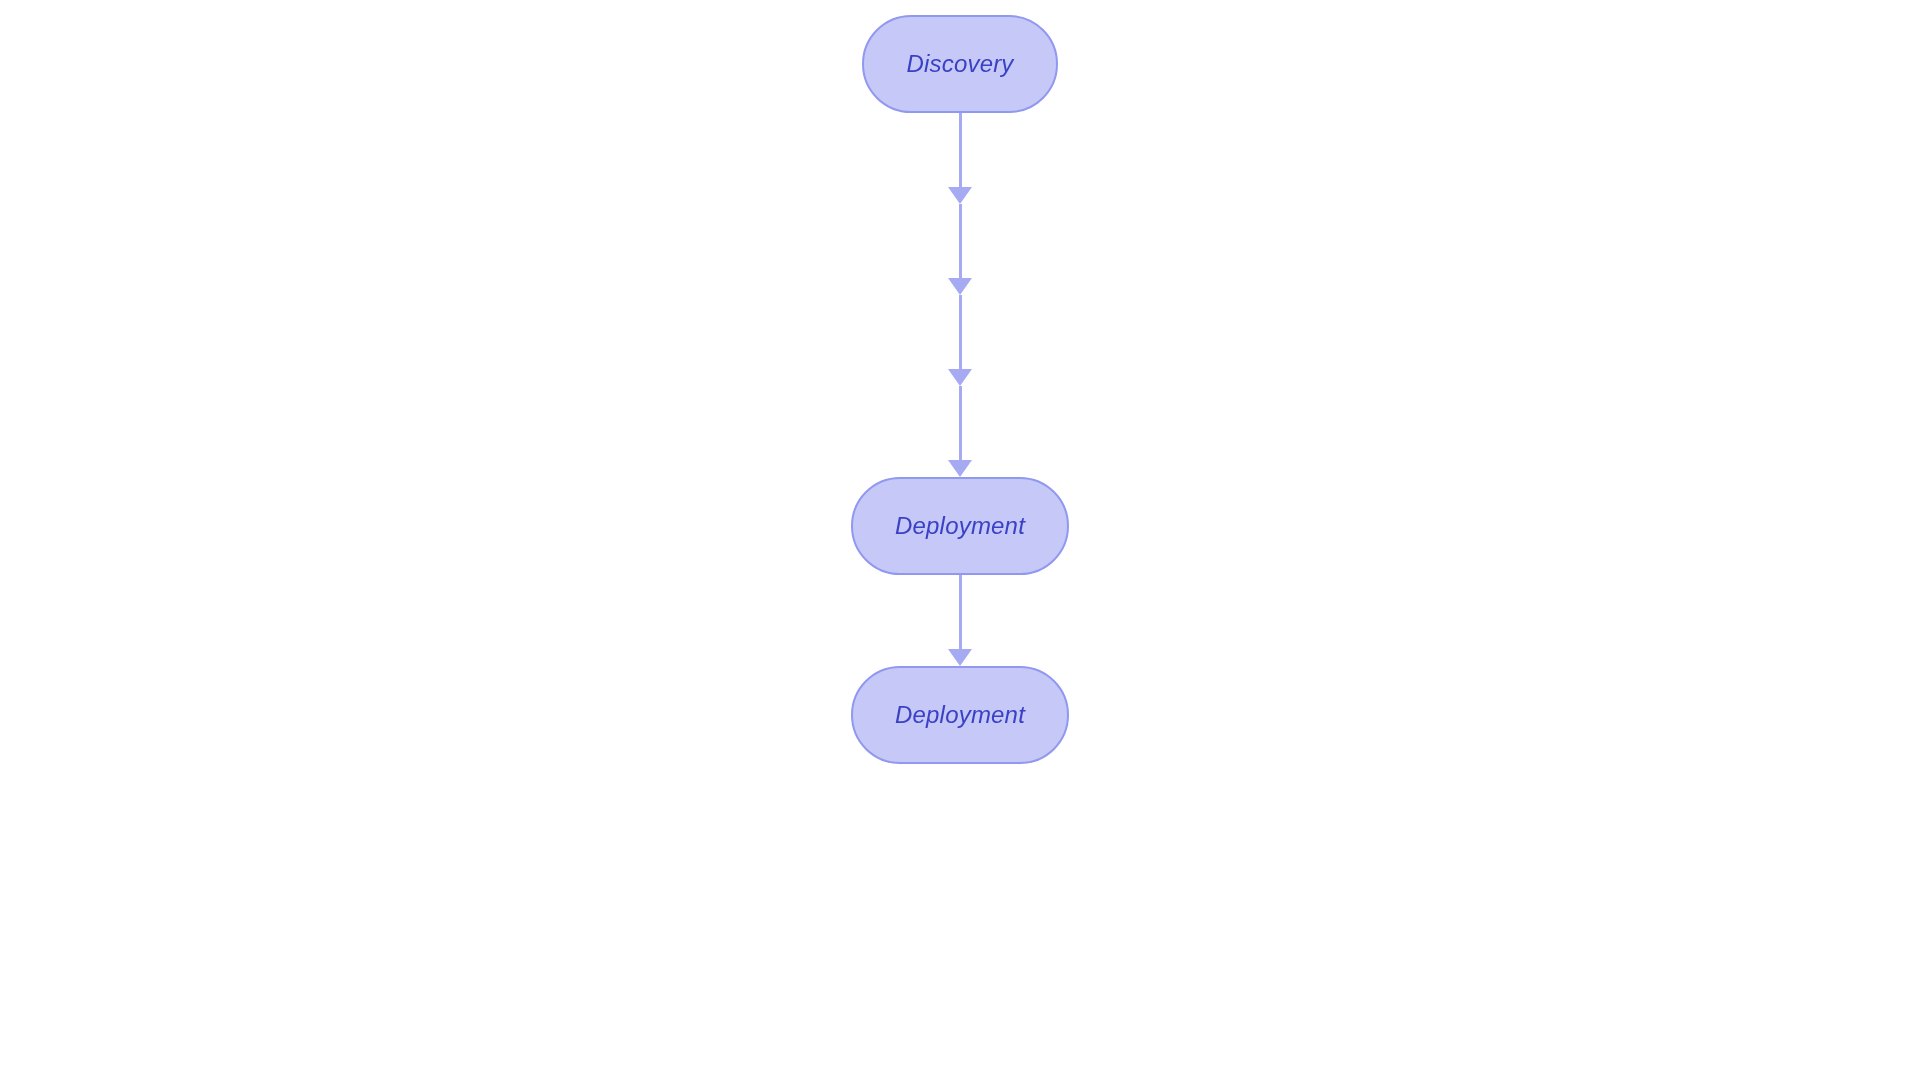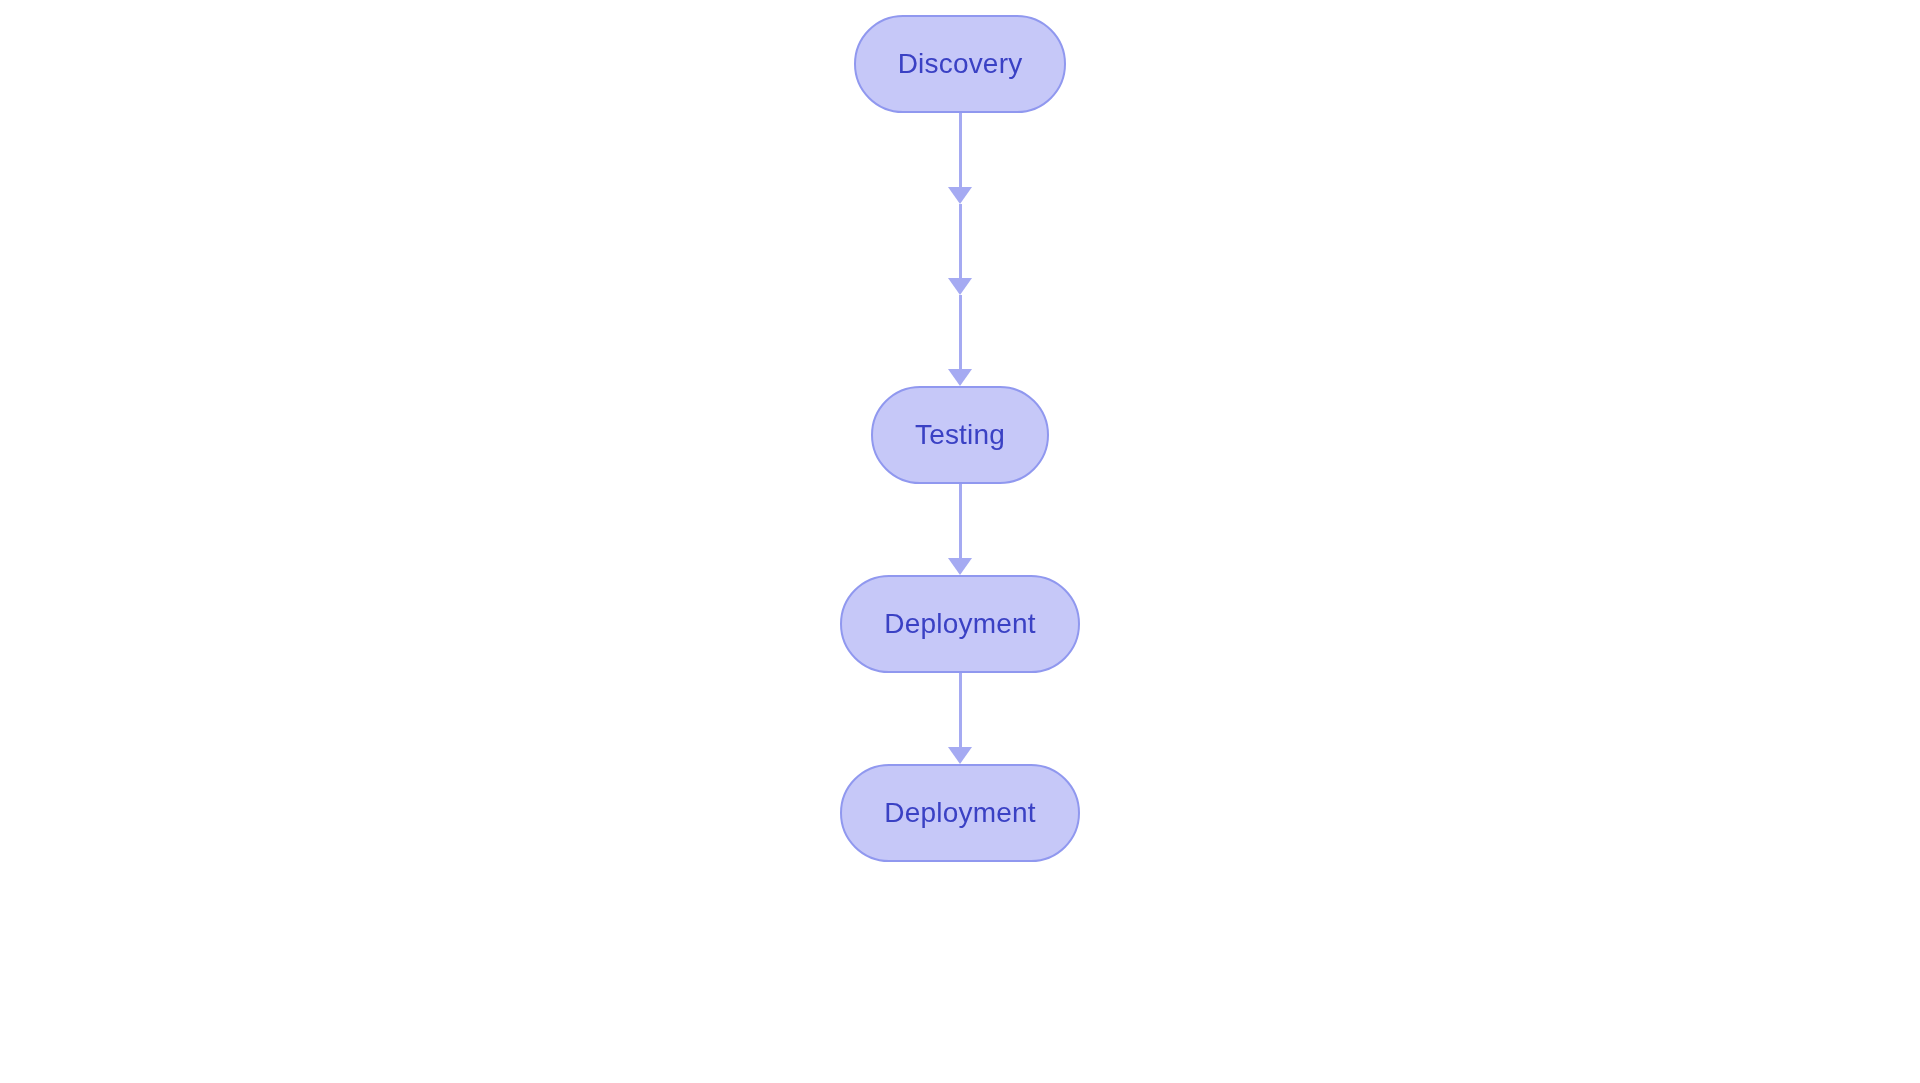--- a/index.html
+++ b/index.html
@@ -34,24 +34,25 @@
     background: var(--node-fill);
     border: 2px solid var(--node-border);
     border-radius: 49px;
     display: flex;
     align-items: center;
     justify-content: center;
     flex: 0 0 auto;
   }
   .flow-node .node-label {
     color: var(--node-text);
-    font-size: 28px;
+    font-size: 24px;
     line-height: 1;
     white-space: nowrap;
     letter-spacing: 0.2px;
+    font-style: italic;
   }
   .flow-arrow {
     height: 91px;
     display: flex;
     flex-direction: column;
     align-items: center;
     flex: 0 0 auto;
   }
   .flow-arrow .arrow-shaft {
     width: 3px;
@@ -86,23 +87,20 @@
     <div class="arrow-shaft"></div>
     <div class="arrow-head"></div>
   </div>
 
 
   <div class="flow-arrow">
     <div class="arrow-shaft"></div>
     <div class="arrow-head"></div>
   </div>
 
-  <div class="flow-node">
-    <span class="node-label">Testing</span>
-  </div>
 
   <div class="flow-arrow">
     <div class="arrow-shaft"></div>
     <div class="arrow-head"></div>
   </div>
 
   <div class="flow-node">
     <span class="node-label">Deployment</span>
   </div>
 

